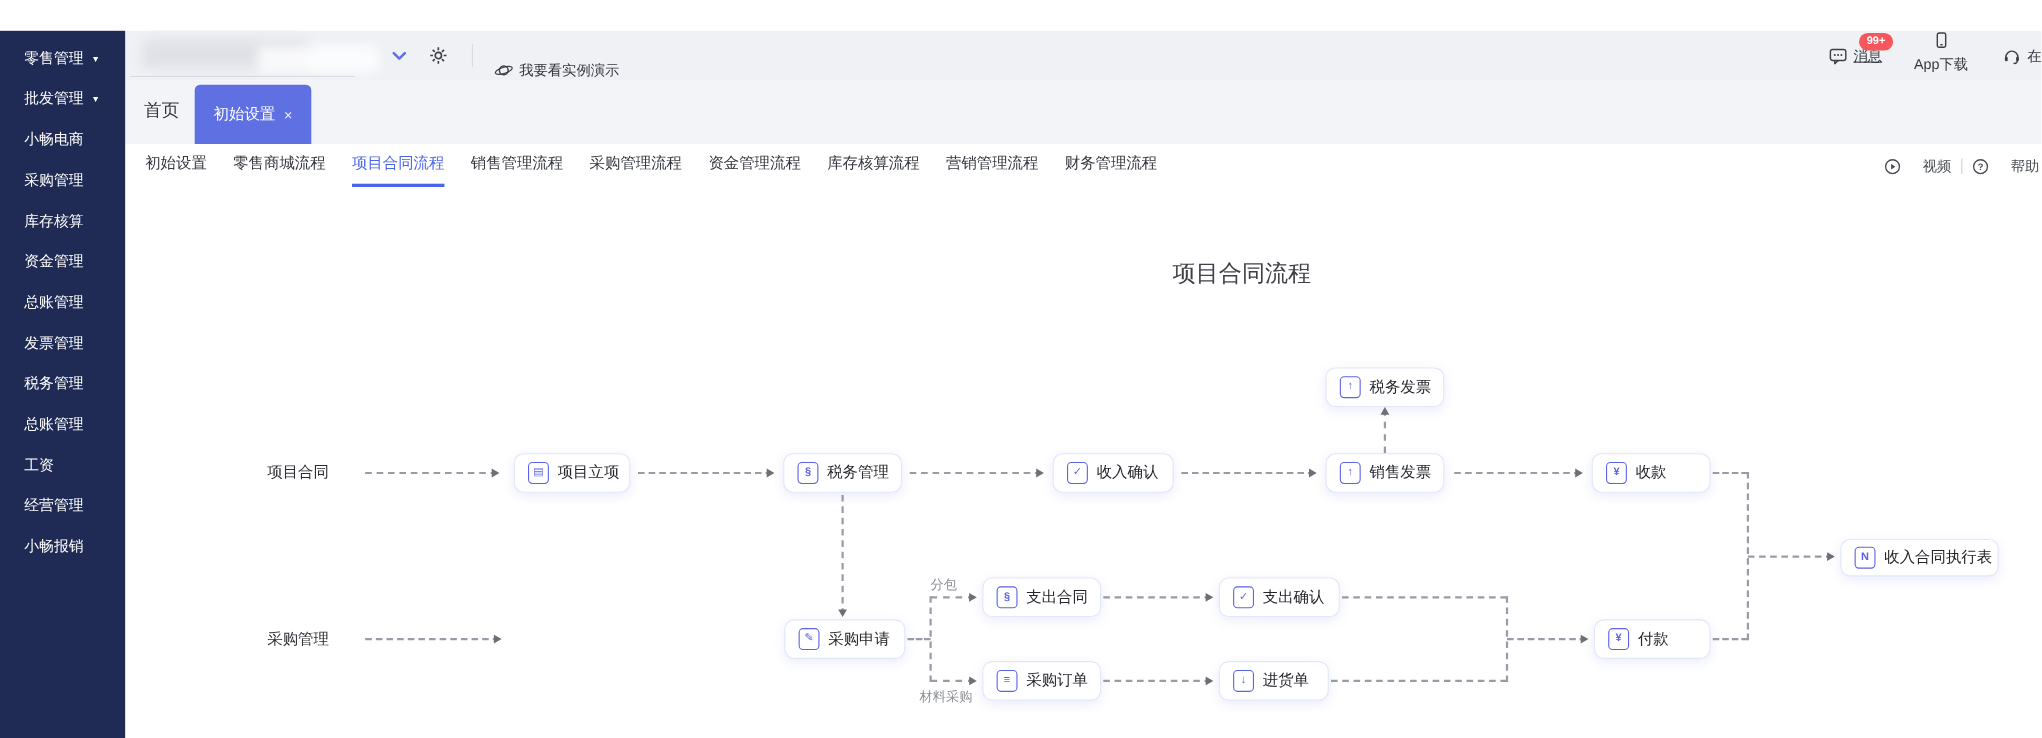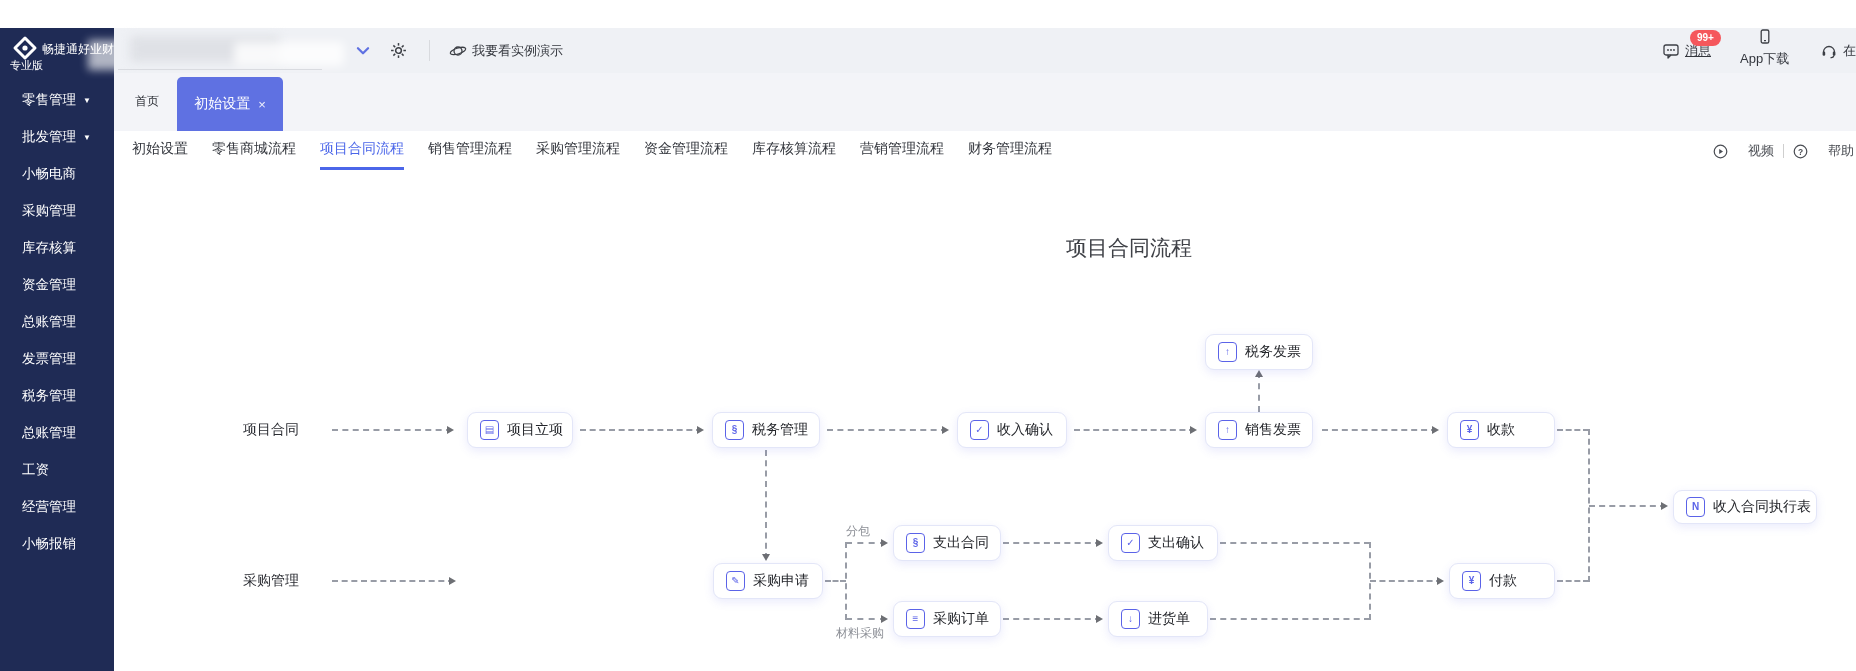--- a/index.html
+++ b/index.html
@@ -27,21 +27,21 @@
   .name-underline{position:absolute;left:4px;top:41px;width:204px;border-bottom:1px solid #d9dbe0;}
   .blur-patch{position:absolute;border-radius:4px;filter:blur(5px);}
   .bp1{left:16px;top:8px;width:150px;height:26px;background:#dfe1e6;}
   .bp2{left:120px;top:14px;width:110px;height:24px;background:rgba(255,255,255,.8);}
   .bp-logo{position:absolute;left:88px;top:12px;width:46px;height:30px;background:rgba(255,255,255,.65);filter:blur(4px);}
   .hd-item{position:absolute;top:0;height:45px;display:flex;align-items:center;gap:5px;font-size:13px;color:#33363d;cursor:pointer;white-space:nowrap;}
   .hd-divider{position:absolute;top:12px;width:1px;height:21px;background:#d8dade;}
   .badge{position:absolute;left:1576px;top:2px;background:#f5575c;color:#fff;font-size:10px;line-height:14px;padding:1px 7px;border-radius:9px;font-weight:bold;}
 
   
-  .tab-home{position:absolute;left:118px;top:0;width:58px;height:58px;line-height:56px;text-align:center;font-size:12px;color:#2e3138;cursor:pointer;}
+  .tab-home{position:absolute;left:118px;top:0;width:58px;height:58px;line-height:56px;text-align:center;font-size:16px;color:#2e3138;cursor:pointer;}
   .tab-active{position:absolute;left:177px;top:4px;width:106px;height:54px;background:#5f71e2;border-radius:5px 5px 0 0;color:#fff;
     display:flex;align-items:center;justify-content:center;gap:8px;font-size:14px;cursor:pointer;}
   .tab-close{font-size:13px;opacity:.9;cursor:pointer;}
 
   
   .subtabs{position:absolute;left:18px;top:9px;display:flex;gap:24px;font-size:14px;color:#33363d;}
   .subtab{padding-bottom:9px;border-bottom:3px solid transparent;cursor:pointer;white-space:nowrap;}
   .subtab.active{color:#4b66e9;border-bottom-color:#4b66e9;}
   .util{position:absolute;right:2px;top:11px;display:flex;align-items:center;gap:9px;font-size:13px;color:#4a4d53;}
   .util .u-item{display:flex;align-items:center;gap:20px;cursor:pointer;white-space:nowrap;}
@@ -64,31 +64,20 @@
     border-top:7px solid #6d6f74;border-left:4px solid transparent;border-right:4px solid transparent;}
   .va.head-up::after{content:'';position:absolute;left:-5px;top:-2px;
     border-bottom:7px solid #6d6f74;border-left:4px solid transparent;border-right:4px solid transparent;}
 
   svg{display:block;}
 </style>
 </head>
 <body>
 
 <div class="sidebar">
-  <div class="logo-area">
-    <span class="logo-mark">
-      <svg width="26" height="26" viewBox="0 0 26 26">
-        <path d="M13 3 L23 13 L13 23 L3 13 Z" fill="none" stroke="#ffffff" stroke-width="3" stroke-linejoin="round"></path>
-        <circle cx="13" cy="13" r="2.6" fill="#ffffff"></circle>
-      </svg>
-    </span>
-    <span class="brand">畅捷通好业财</span>
-    <span class="edition">专业版</span>
-    <div class="bp-logo"></div>
-  </div>
   <div class="menu">
     <div class="s-item"><span>零售管理</span><span class="caret">▼</span></div>
     <div class="s-item"><span>批发管理</span><span class="caret">▼</span></div>
     <div class="s-item"><span>小畅电商</span></div>
     <div class="s-item"><span>采购管理</span></div>
     <div class="s-item"><span>库存核算</span></div>
     <div class="s-item"><span>资金管理</span></div>
     <div class="s-item"><span>总账管理</span></div>
     <div class="s-item"><span>发票管理</span></div>
     <div class="s-item"><span>税务管理</span></div>
@@ -118,21 +107,21 @@
         <line x1="1" y1="8" x2="3.4" y2="8"></line>
           <line x1="12.6" y1="8" x2="15" y2="8"></line>
         <line x1="3.2" y1="3.2" x2="4.9" y2="4.9"></line>
           <line x1="11.1" y1="11.1" x2="12.8" y2="12.8"></line>
         <line x1="3.2" y1="12.8" x2="4.9" y2="11.1"></line>
           <line x1="11.1" y1="4.9" x2="12.8" y2="3.2"></line>
       </g>
     </svg>
   </div>
   <div class="hd-divider" style="left:315px;"></div>
-  <div class="hd-item" style="left:335px;">
+  <div class="hd-item" style="left:335px;align-items:flex-end;">
     <svg width="18" height="18" viewBox="0 0 18 18">
       <circle cx="9" cy="9" r="4" fill="none" stroke="#3c3f45" stroke-width="1.3"></circle>
       <ellipse cx="9" cy="9" rx="8" ry="2.8" fill="none" stroke="#3c3f45" stroke-width="1.1" transform="rotate(-18 9 9)"></ellipse>
     </svg>
     <span>我要看实例演示</span>
   </div>
 
   <div class="hd-item" style="left:1548px;text-decoration:underline;">
     <svg width="18" height="18" viewBox="0 0 18 18">
       <rect x="2" y="3" width="14" height="10" rx="2" fill="none" stroke="#3c3f45" stroke-width="1.3"></rect>

